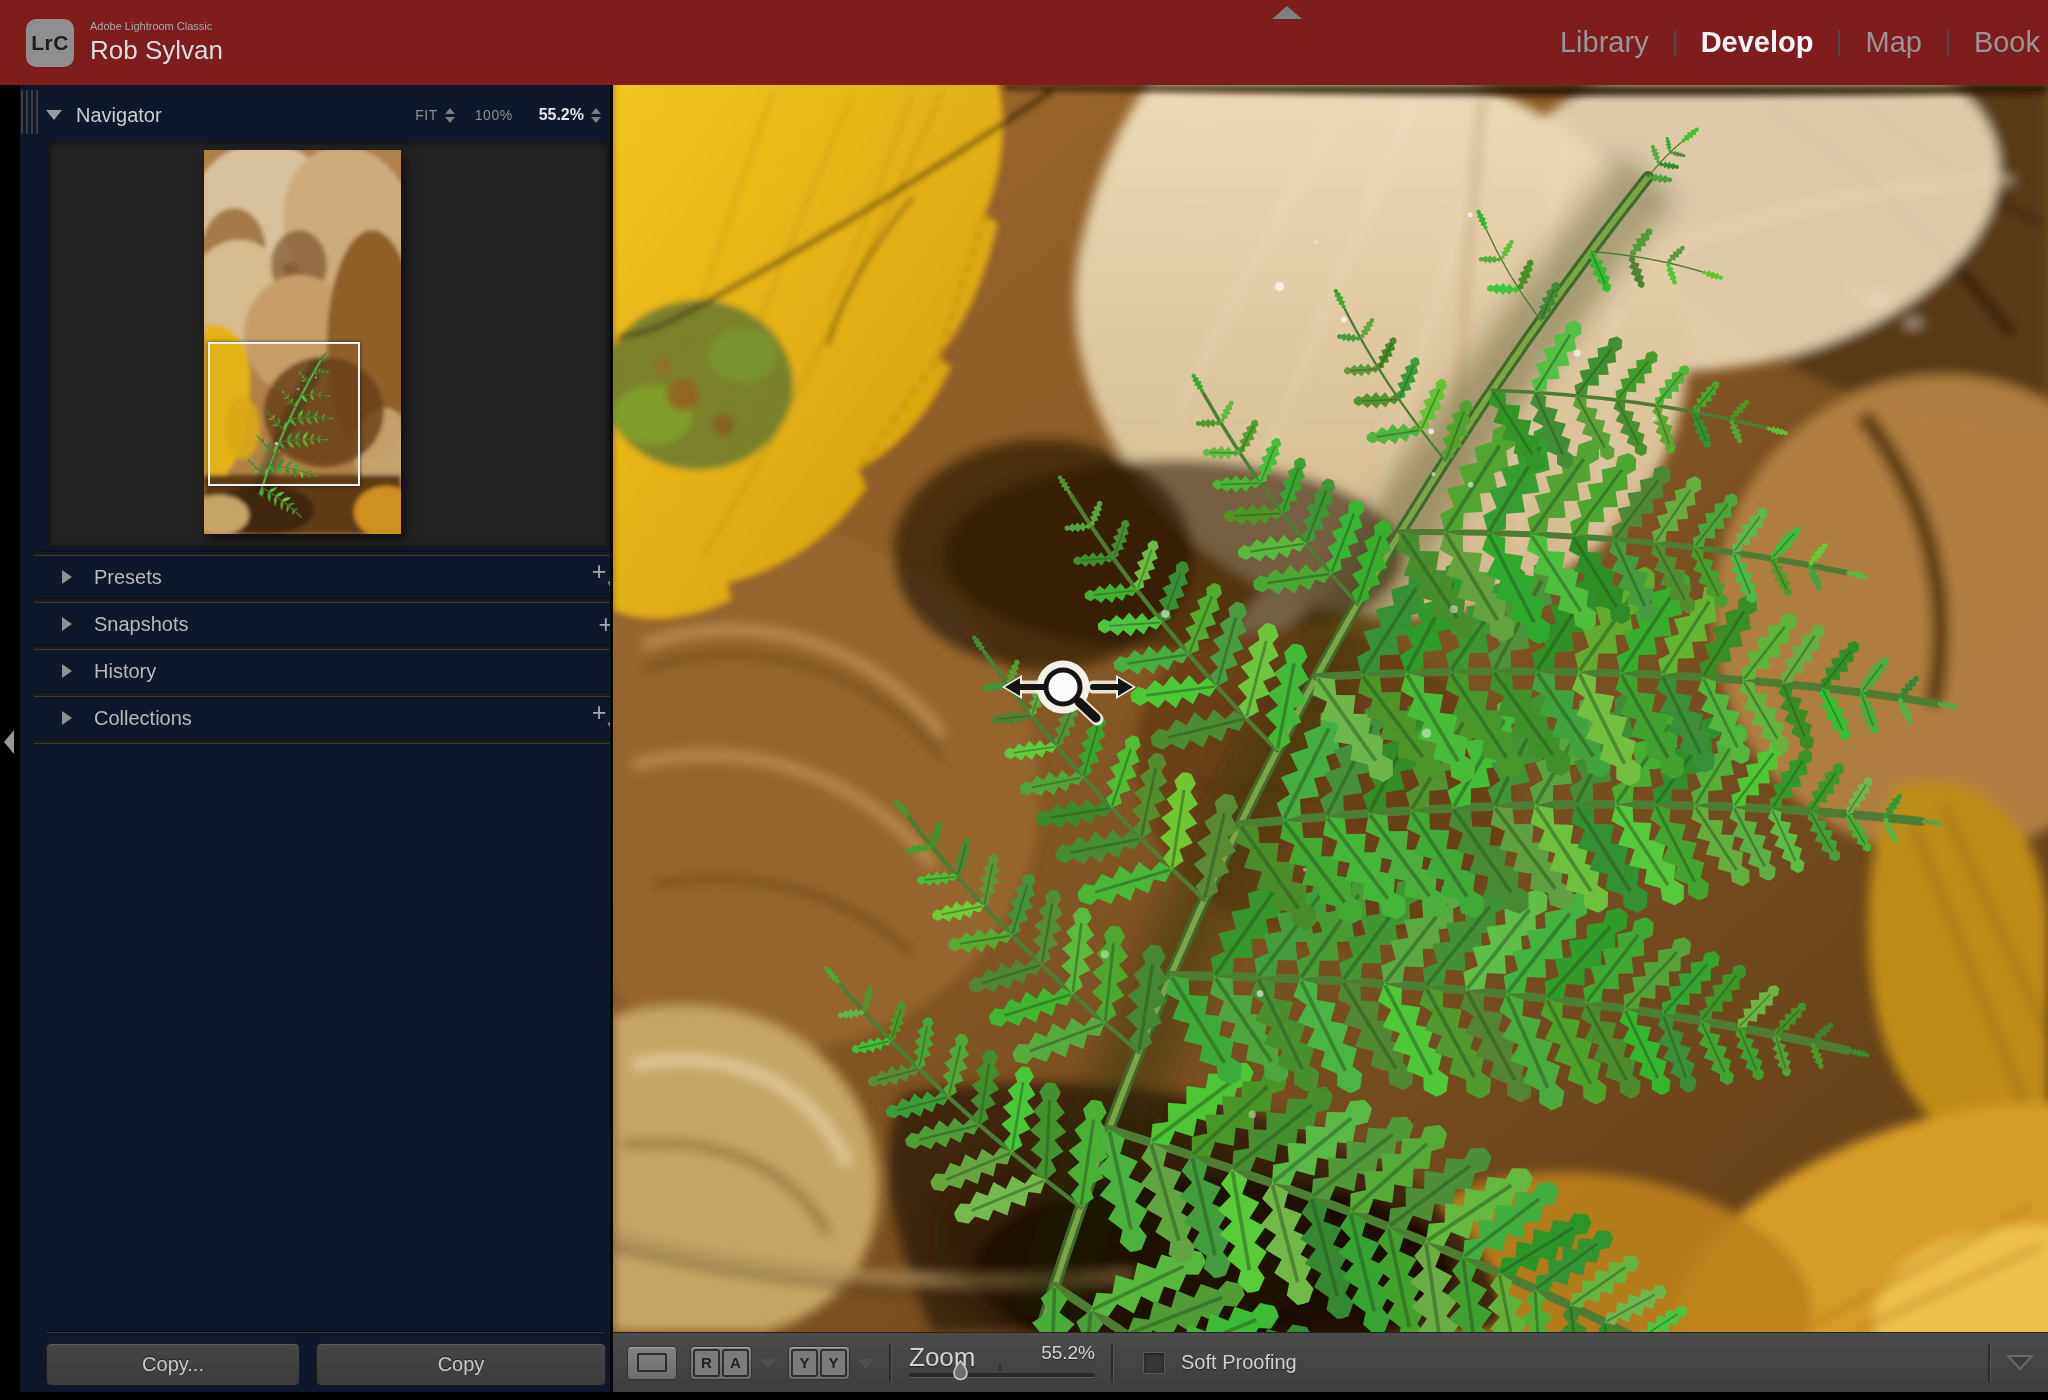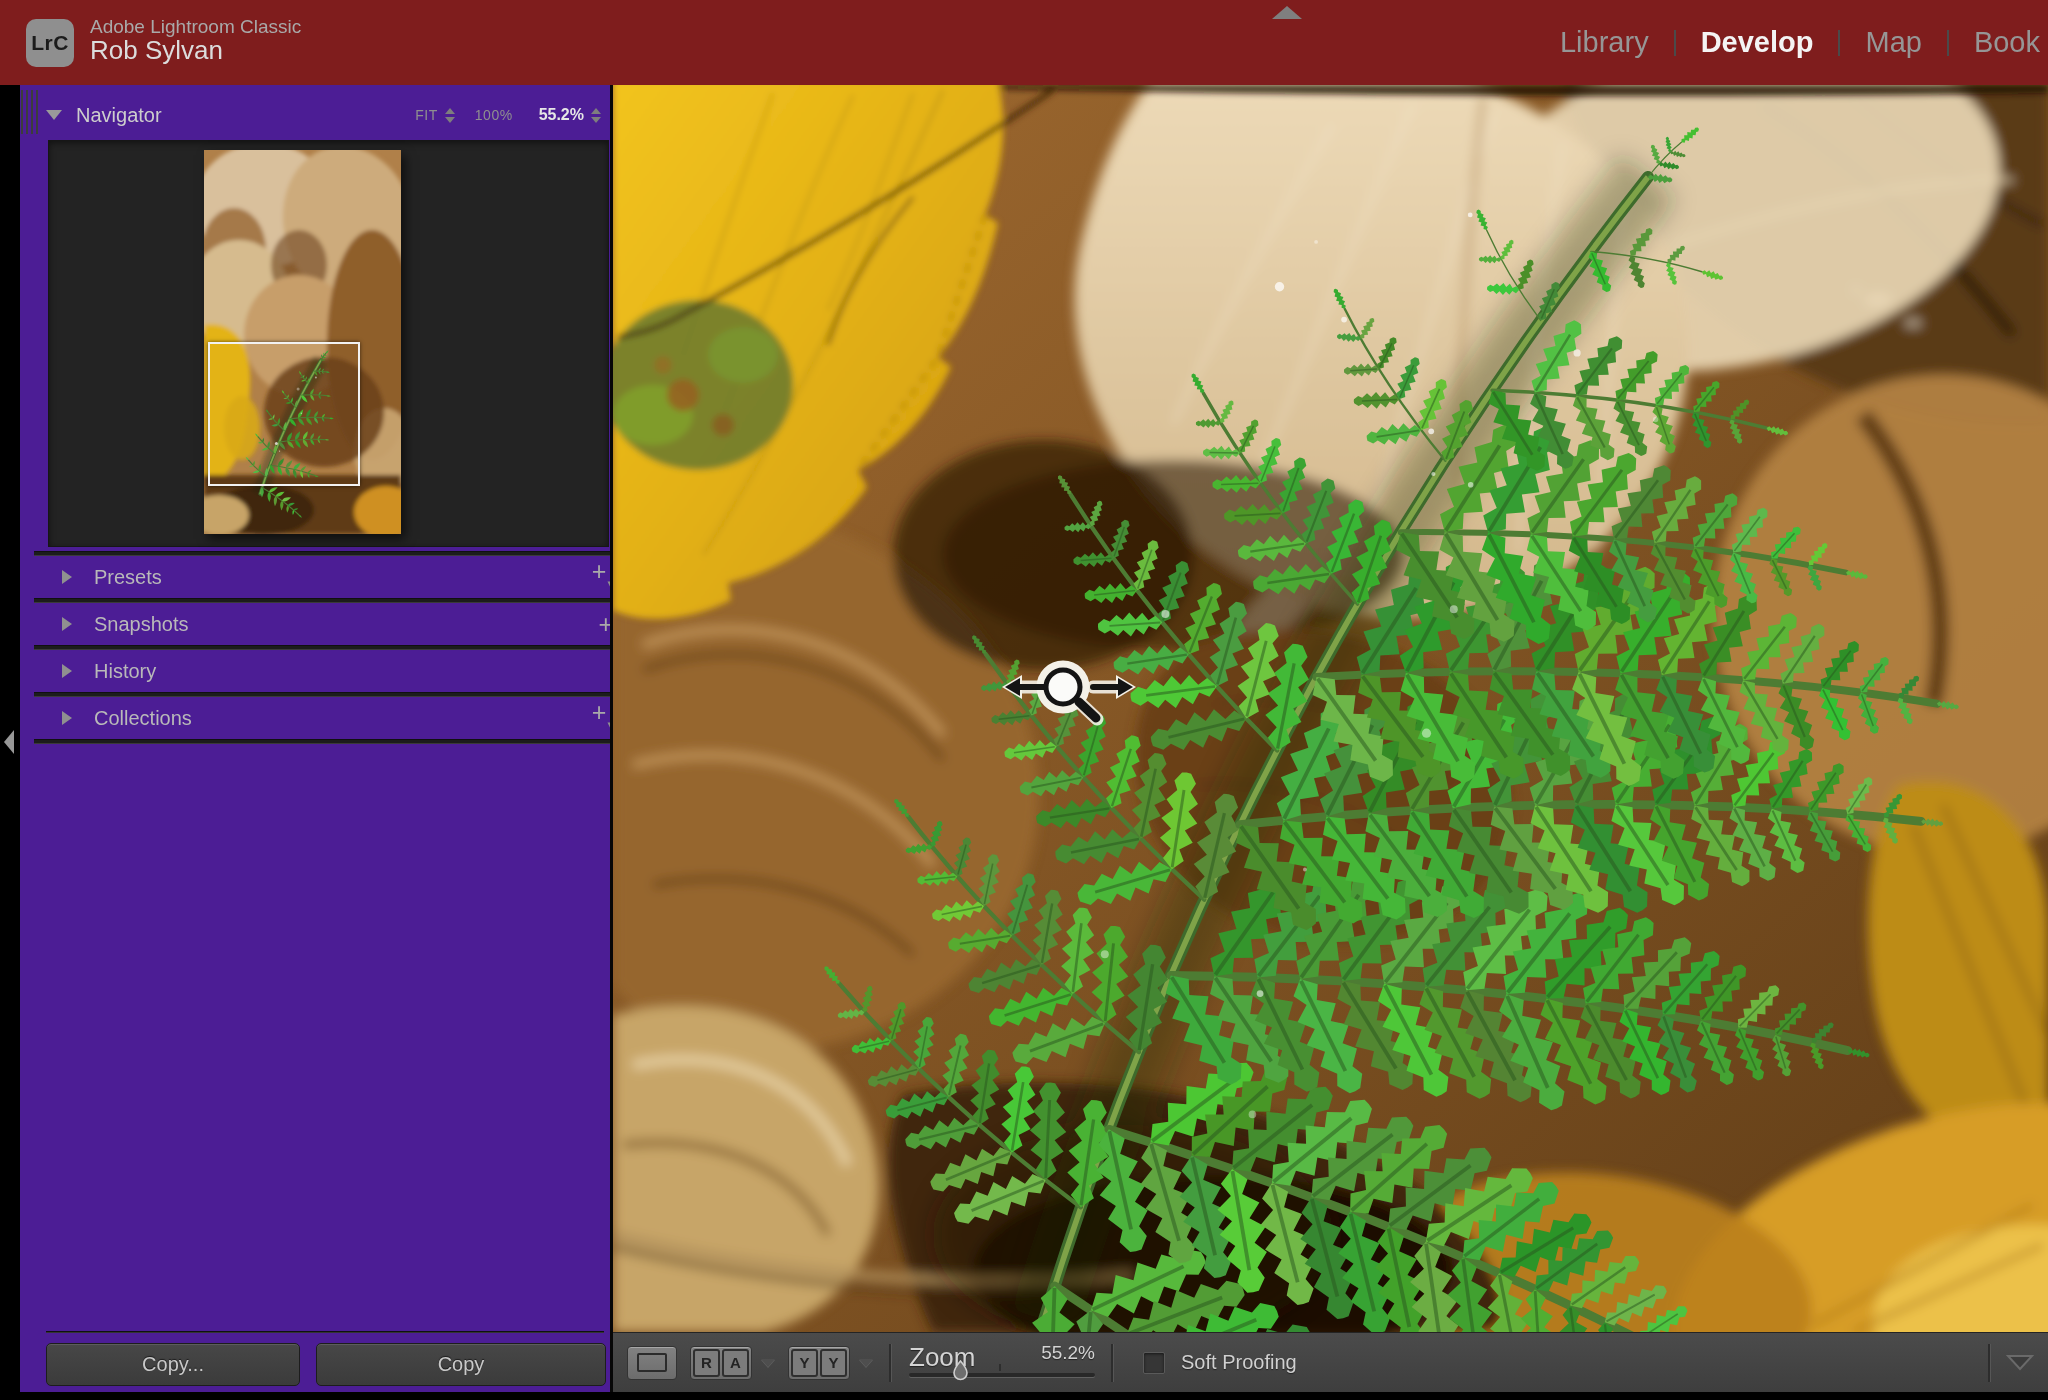--- a/index.html
+++ b/index.html
@@ -4,36 +4,36 @@
 <style>
   html,body{margin:0;padding:0;background:#000;}
   body{width:2048px;height:1400px;position:relative;overflow:hidden;
        font-family:"Liberation Sans", sans-serif; -webkit-font-smoothing:antialiased;}
   
   .top-bar{position:absolute;left:0;top:0;width:2048px;height:85px;background:#7f1d1d;overflow:hidden;}
   .lrc-logo{position:absolute;left:26px;top:19px;width:48px;height:48px;border-radius:10px;
             background:#8f8f8f;color:#1c1c1c;font-weight:700;font-size:21px;
             display:flex;align-items:center;justify-content:center;letter-spacing:0.5px;}
   .app-lines{position:absolute;left:90px;top:18px;}
-  .app-name{font-size:19px;color:#a9a9a9;line-height:17px;}
+  .app-name{font-size:11px;color:#a9a9a9;line-height:17px;}
   .user-name{font-size:26px;color:#dcdcdc;line-height:30px;}
   .modules{position:absolute;right:4px;top:0;height:85px;display:flex;align-items:center;}
   .mod-item{font-size:29px;color:#969696;padding:0 4px;white-space:nowrap;cursor:default;}
   .mod-item.active{color:#f4f4f4;font-weight:700;}
   .mod-sep{width:2px;height:26px;background:#4a4a4a;margin:0 21px;}
   .top-reveal{position:absolute;left:1272px;top:6px;width:0;height:0;
               border-left:15px solid transparent;border-right:15px solid transparent;
               border-bottom:13px solid #7f7f7f;}
   
   .left-rail{position:absolute;left:0;top:85px;width:20px;height:1307px;background:#000;}
   .left-reveal{position:absolute;left:4px;top:645px;width:0;height:0;
                border-top:12px solid transparent;border-bottom:12px solid transparent;
                border-right:10px solid #989898;}
   
-  .side-panel{position:absolute;left:20px;top:85px;width:593px;height:1307px;background:#4c1d95;overflow:hidden;}
+  .side-panel{position:absolute;left:20px;top:85px;width:593px;height:1307px;background:#0f172a;overflow:hidden;}
   .ridges{position:absolute;left:1px;top:5px;width:17px;height:44px;
           background:repeating-linear-gradient(90deg,#3c3c3c 0 2px,transparent 2px 5px);}
   .nav-header{position:absolute;left:0;top:12px;width:593px;height:36px;display:flex;align-items:center;}
   .tri-down{width:0;height:0;border-left:8px solid transparent;border-right:8px solid transparent;
             border-top:10px solid #9a9a9a;margin-left:26px;}
   .nav-title{margin-left:14px;font-size:20px;color:#cdcdcd;}
   .nav-controls{margin-left:auto;margin-right:12px;display:flex;align-items:center;}
   .zoom-preset{font-size:14px;color:#8f8f8f;letter-spacing:0.5px;}
   .zoom-current{font-size:16px;color:#e6e6e6;font-weight:700;}
   .spin{display:flex;flex-direction:column;margin-left:7px;row-gap:3px;}

